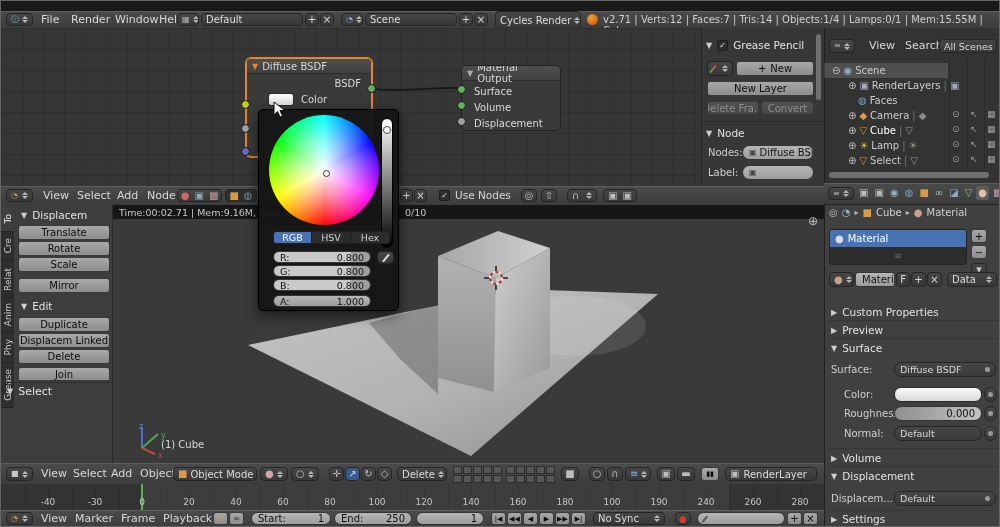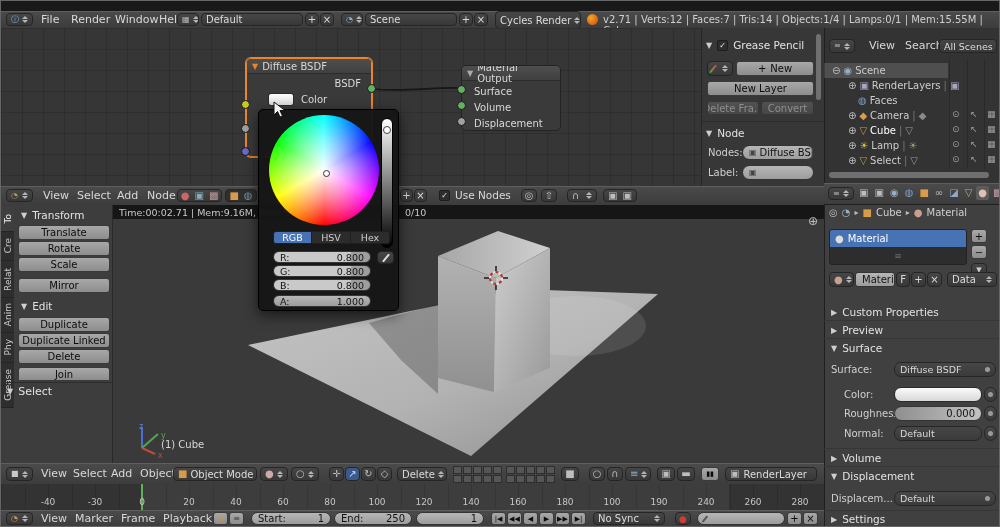--- a/index.html
+++ b/index.html
@@ -453,21 +453,21 @@
         <span>Anim</span>
       </div>
     <div class="vtab" style="top:128px;height:30px">
         <span>Phy</span>
       </div>
     <div class="vtab" style="top:158px;height:45px">
         <span>Grease</span>
       </div>
     <div class="A phdr" style="left:20px;top:4px">
         <span class="tri">▼</span>
-        <span>Transform</span>
+        <span>Displacem</span>
       </div>
     <div class="A btn" style="left:17px;top:20px;width:92px;height:15px">
         <span>Translate</span>
       </div>
     <div class="A btn" style="left:17px;top:36px;width:92px;height:15px">
         <span>Rotate</span>
       </div>
     <div class="A btn" style="left:17px;top:52px;width:92px;height:15px">
         <span>Scale</span>
       </div>
@@ -475,21 +475,21 @@
         <span>Mirror</span>
       </div>
     <div class="A phdr" style="left:20px;top:95px">
         <span class="tri">▼</span>
         <span>Edit</span>
       </div>
     <div class="A btn" style="left:17px;top:112px;width:92px;height:15px">
         <span>Duplicate</span>
       </div>
     <div class="A btn" style="left:17px;top:128px;width:92px;height:15px">
-        <span>Duplicate Linked</span>
+        <span>Displacem Linked</span>
       </div>
     <div class="A btn" style="left:17px;top:144px;width:92px;height:15px">
         <span>Delete</span>
       </div>
     <div class="A btn" style="left:17px;top:162px;width:92px;height:14px;border-bottom-left-radius:0;border-bottom-right-radius:0">
         <span>Join</span>
       </div>
     <div class="A" style="left:0;top:177px;width:112px;height:1px;background:#2c2c2c"></div>
     <div class="A phdr" style="left:6px;top:180px;font-size:11px">
         <span class="tri">▼</span>

